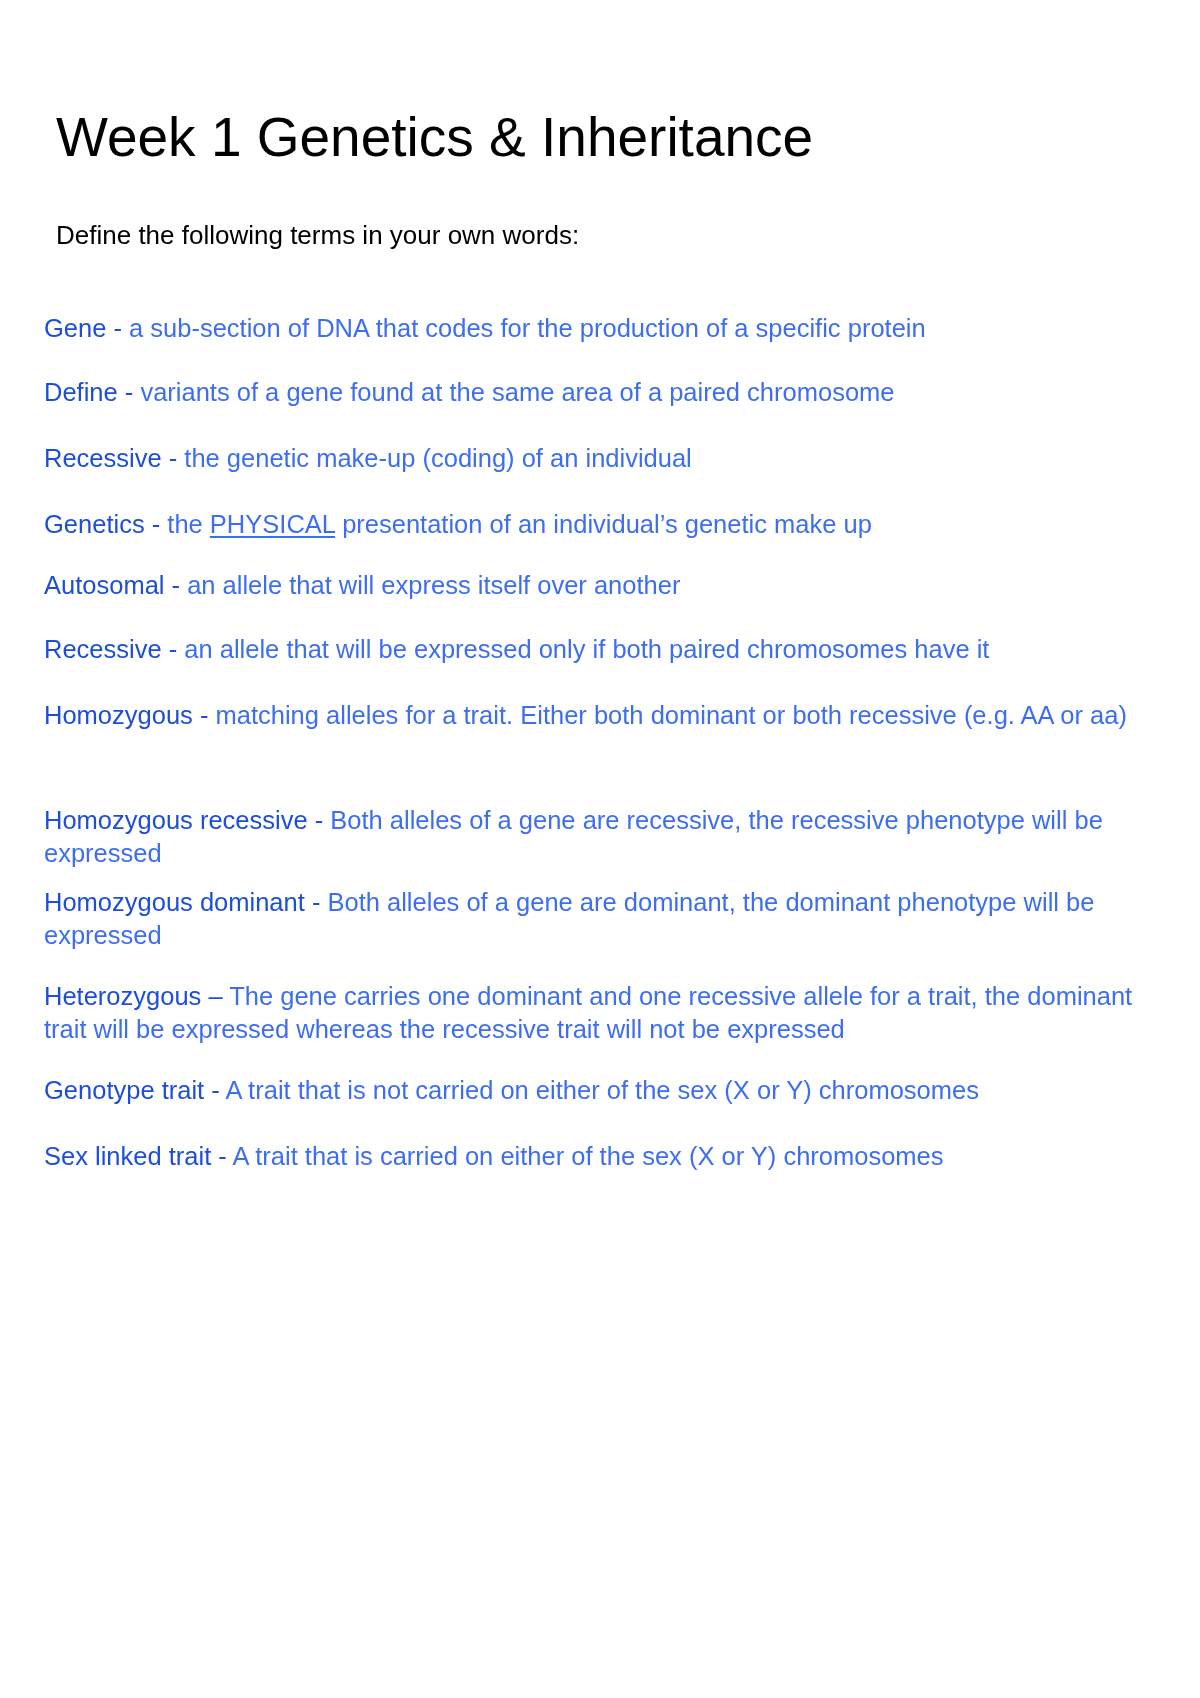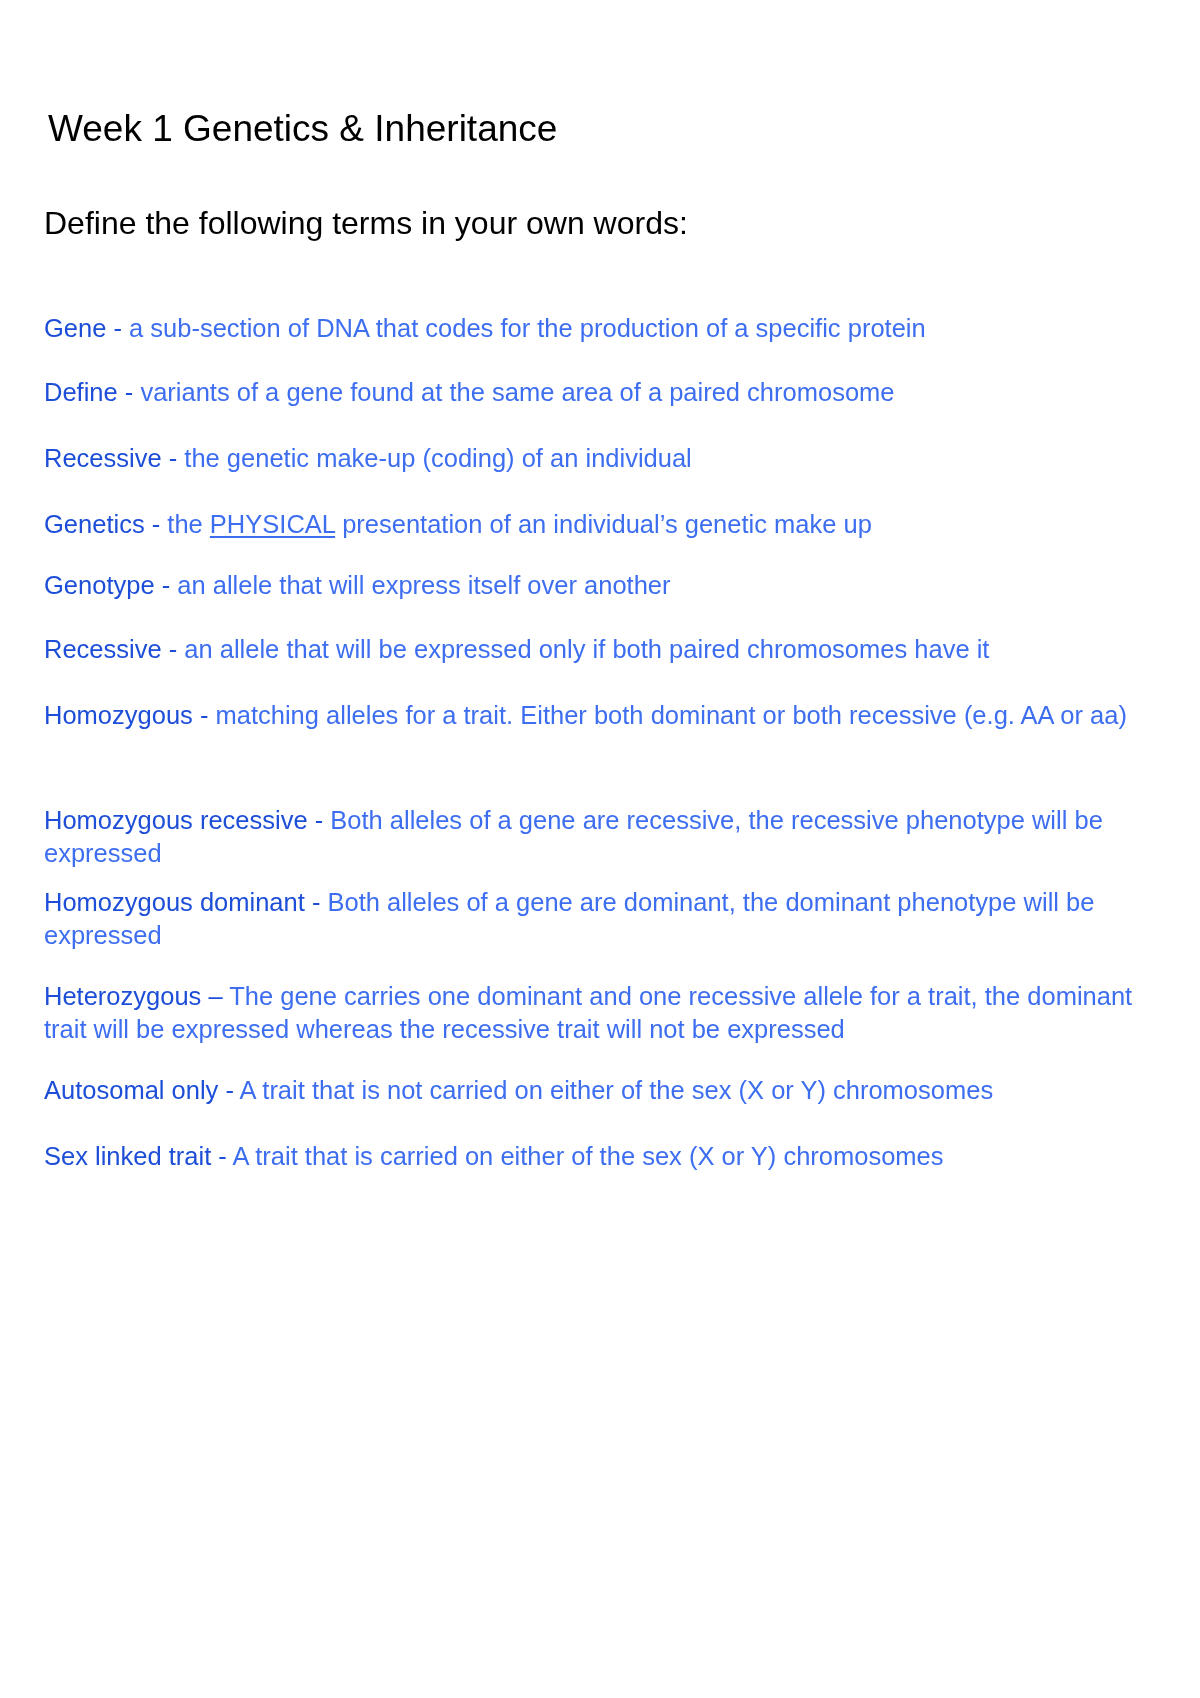--- a/index.html
+++ b/index.html
@@ -18,34 +18,34 @@
     .page {
       position: absolute;
       left: 44px;
       top: 0;
       width: 1120px;
     }
     .title {
       position: absolute;
       left: 0;
       top: 100px;
-      font-size: 37px;
+      font-size: 55px;
       line-height: 50px;
       white-space: nowrap;
-      margin: 4px;
+      margin: 12px;
       font-weight: normal;
     }
     .subtitle {
       position: absolute;
       left: 0;
       top: 207px;
-      font-size: 32px;
+      font-size: 26px;
       line-height: 32px;
       white-space: nowrap;
-      margin: 0;
+      margin: 12px;
     }
     .entry {
       position: absolute;
       left: 0;
       width: 1100px;
       font-size: 25.5px;
       line-height: 33px;
       margin: 0;
     }
     .term { color: #1d4ed8; }
@@ -69,21 +69,21 @@
 
   <p class="entry" style="top:442px">
     <span class="term">Recessive</span><span class="term"> - </span><span class="def">the genetic make-up (coding) of an individual</span>
   </p>
 
   <p class="entry" style="top:508px">
     <span class="term">Genetics</span><span class="term"> - </span><span class="def">the </span><span class="def"><u>PHYSICAL</u></span><span class="def"> presentation of an individual’s genetic make up</span>
   </p>
 
   <p class="entry" style="top:569px">
-    <span class="term">Genotype</span><span class="term"> - </span><span class="def">an allele that will express itself over another</span>
+    <span class="term">Autosomal</span><span class="term"> - </span><span class="def">an allele that will express itself over another</span>
   </p>
 
   <p class="entry" style="top:633px">
     <span class="term">Recessive</span><span class="term"> - </span><span class="def">an allele that will be expressed only if both paired chromosomes have it</span>
   </p>
 
   <p class="entry" style="top:699px">
     <span class="term">Homozygous</span><span class="term"> - </span><span class="def">matching alleles for a trait. Either both dominant or both recessive (e.g. AA or aa)</span>
   </p>
 
@@ -93,19 +93,19 @@
 
   <p class="entry" style="top:886px">
     <span class="term">Homozygous dominant</span><span class="term"> - </span><span class="def">Both alleles of a gene are dominant, the dominant phenotype will be expressed</span>
   </p>
 
   <p class="entry" style="top:980px">
     <span class="term">Heterozygous</span><span class="term"> – </span><span class="def">The gene carries one dominant and one recessive allele for a trait, the dominant trait will be expressed whereas the recessive trait will not be expressed</span>
   </p>
 
   <p class="entry" style="top:1074px">
-    <span class="term">Autosomal only</span><span class="term"> - </span><span class="def">A trait that is not carried on either of the sex (X or Y) chromosomes</span>
+    <span class="term">Genotype trait</span><span class="term"> - </span><span class="def">A trait that is not carried on either of the sex (X or Y) chromosomes</span>
   </p>
 
   <p class="entry" style="top:1140px">
     <span class="term">Sex linked trait</span><span class="term"> - </span><span class="def">A trait that is carried on either of the sex (X or Y) chromosomes</span>
   </p>
 </div>
 
 </body></html>

